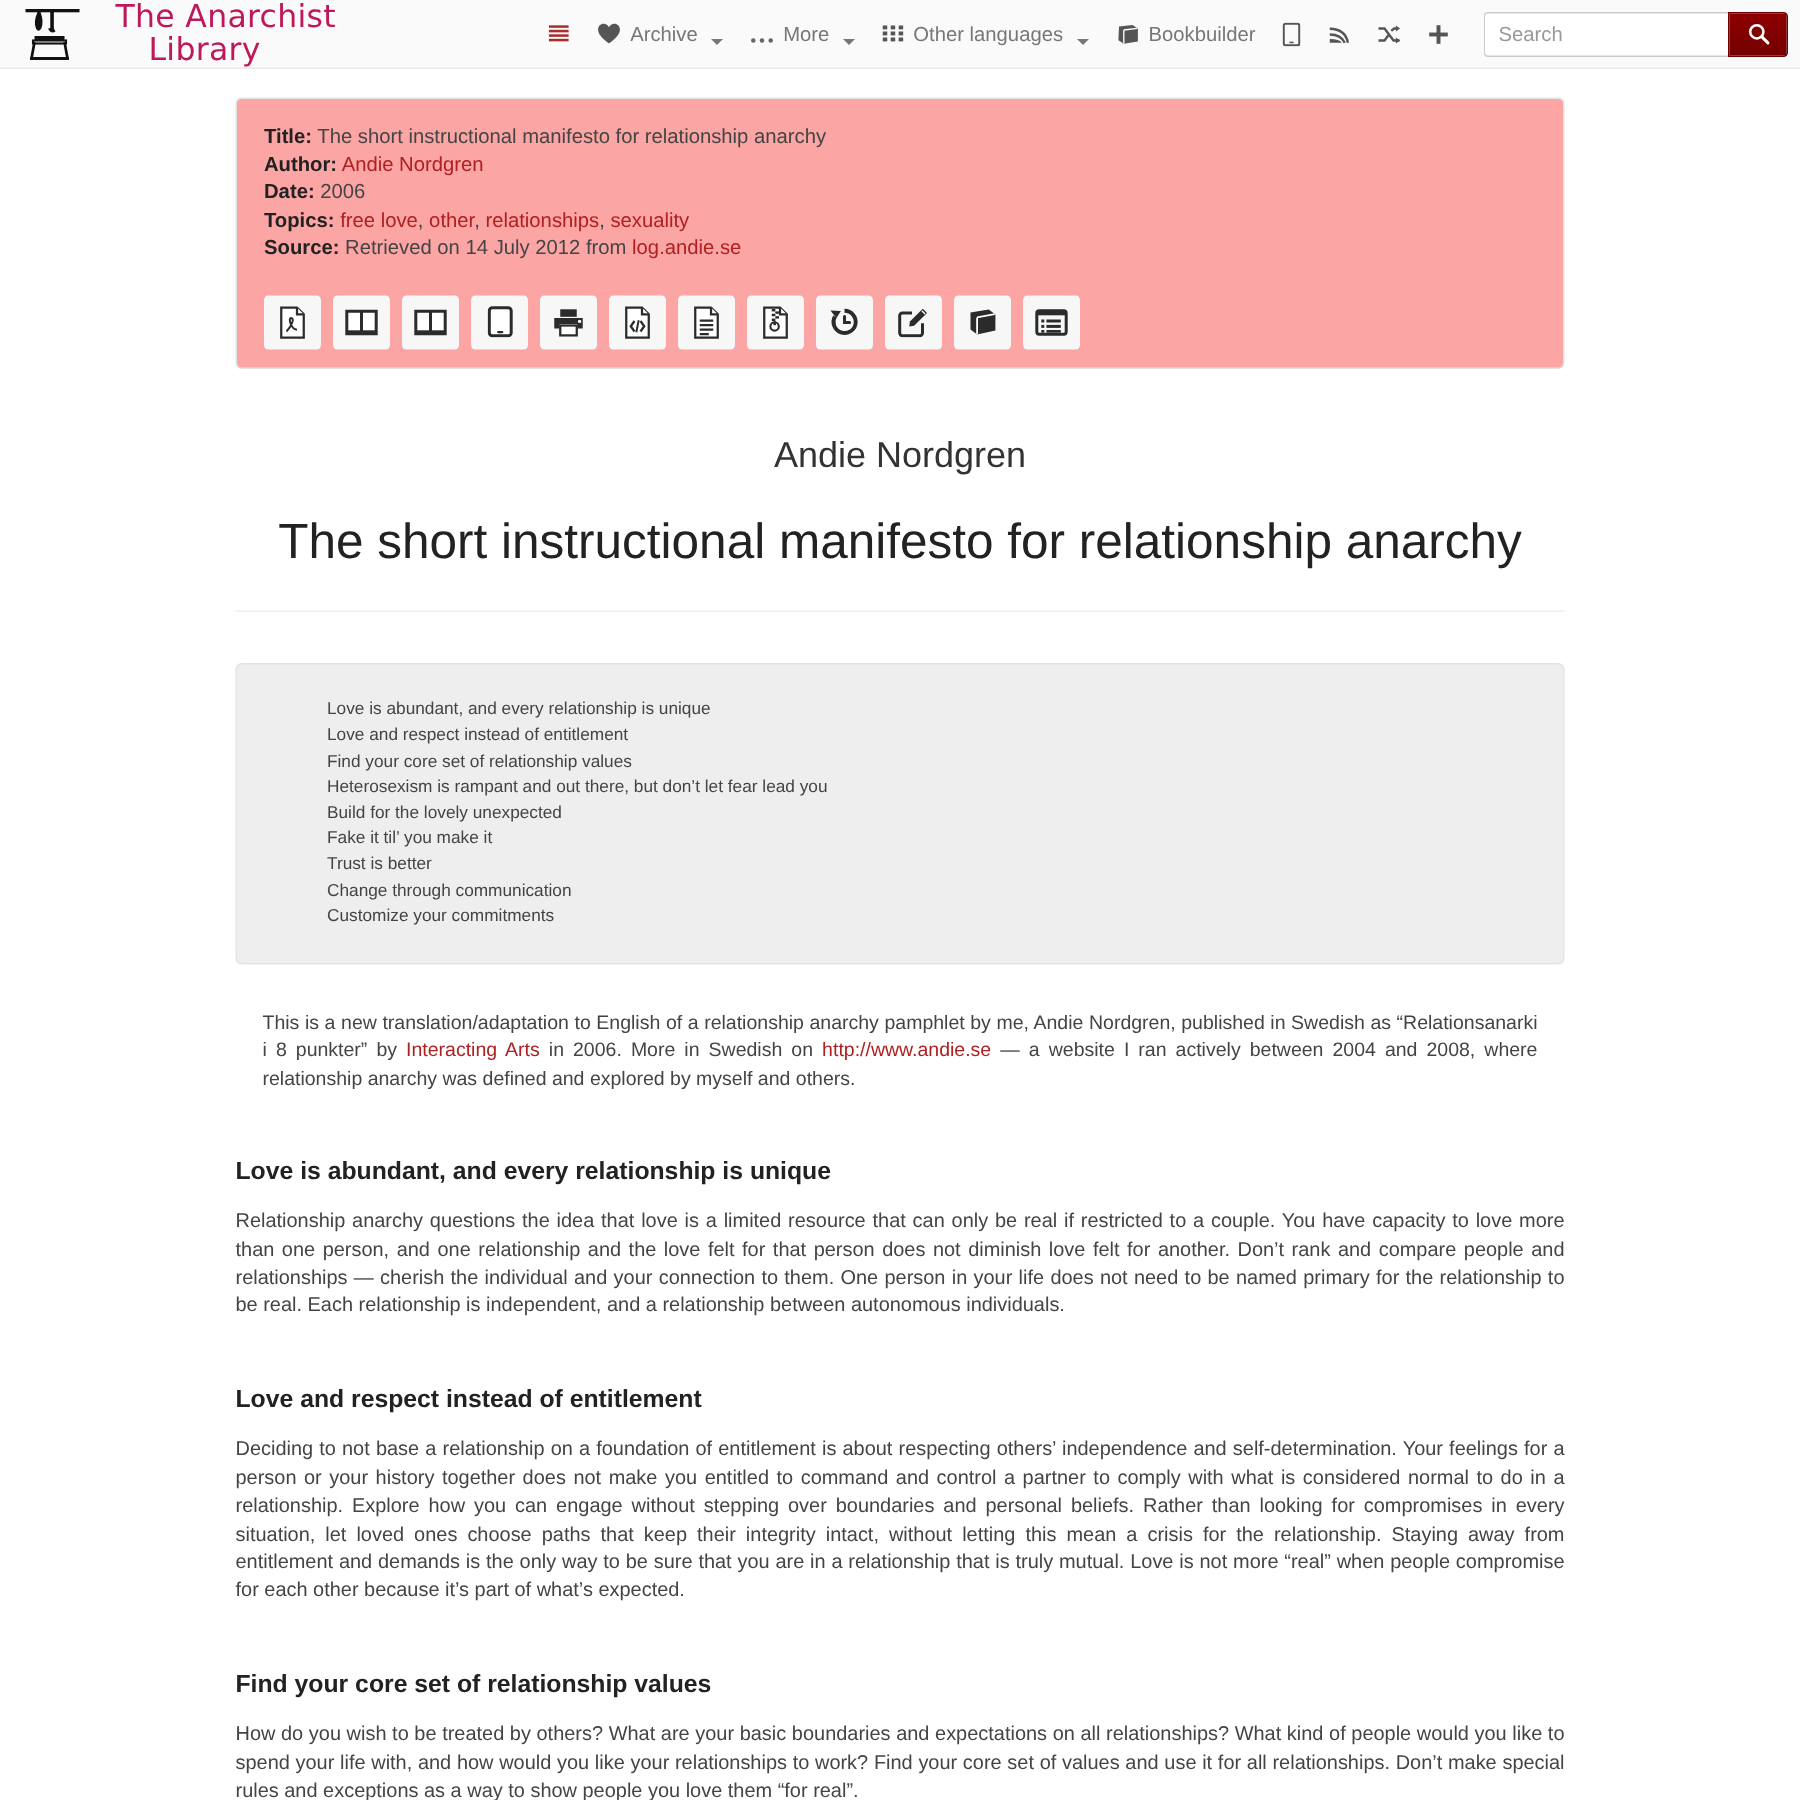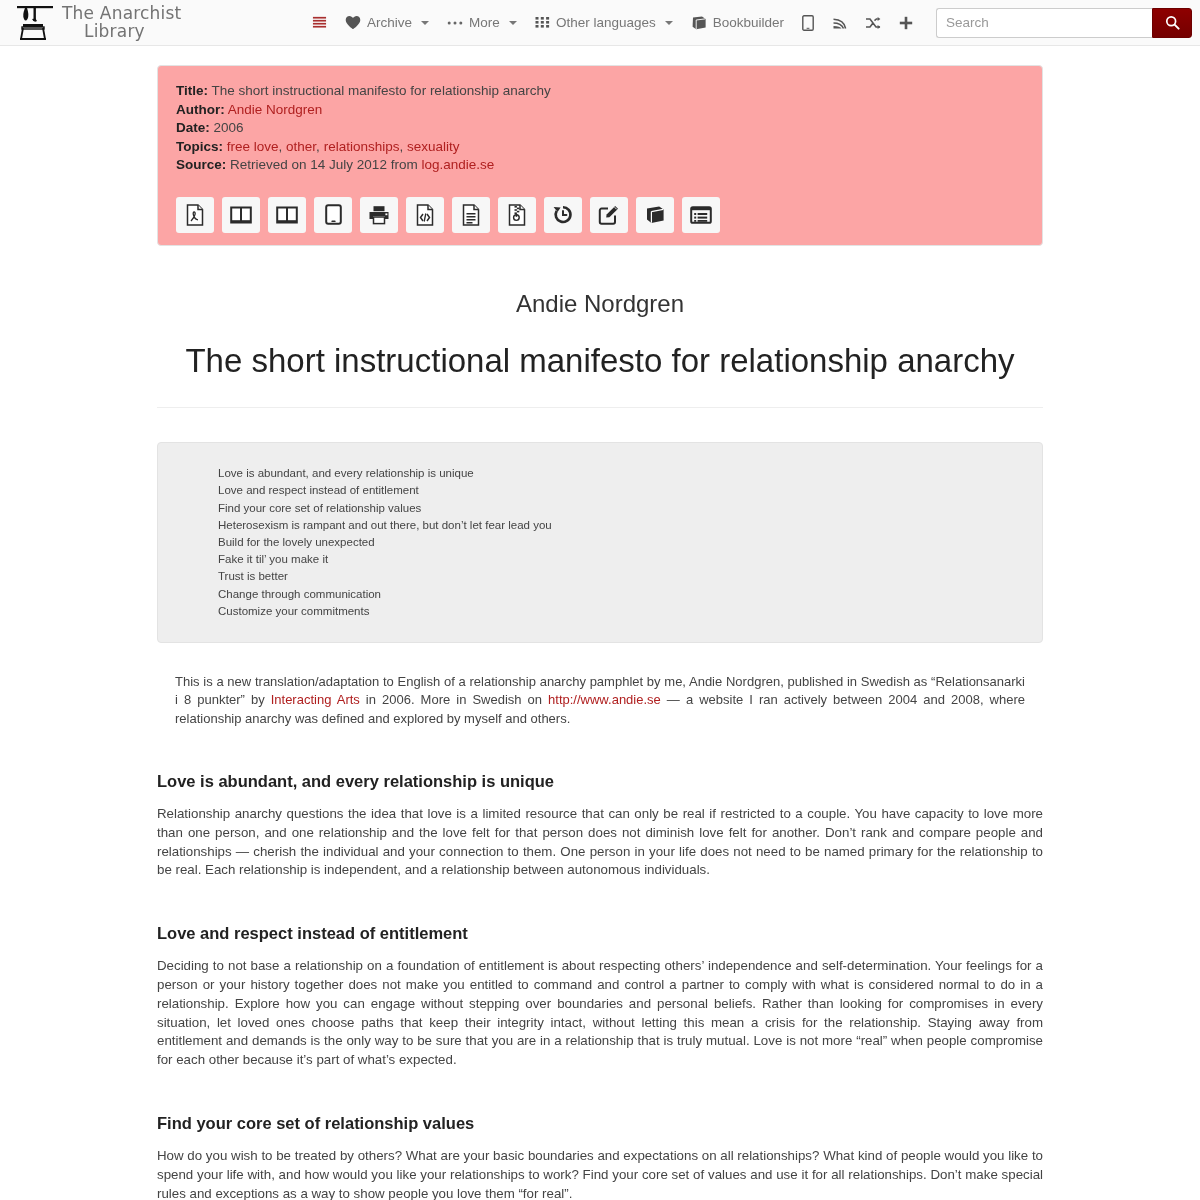--- a/index.html
+++ b/index.html
@@ -28,36 +28,37 @@
     text-decoration: none;
     margin-right: auto;
   }
   .brand-logo {
     width: 42px; height: 42px;
     margin-right: 6px;
     flex: 0 0 42px;
   }
   .brand-text {
     font-family: "DejaVu Sans", sans-serif;
-    color: #737373;
+    color: #be185d;
     line-height: 1.02;
-    font-size: 17px;
+    font-size: 21px;
     font-weight: 400;
     letter-spacing: .2px;
+    margin-left: 15px;
   }
   .brand-text .l2 { padding-left: 22px; display: block; }
 
   .nav-items {
     display: flex;
     align-items: center;
     gap: 0px;
   }
   .nav-link {
     display: flex;
-    align-items: center;
+    align-items: flex-end;
     gap: 6px;
     padding: 6px 9px;
     font-size: 13.5px;
     color: #777777;
     text-decoration: none;
     white-space: nowrap;
     cursor: pointer;
   }
   .nav-link .lbl { color: #777777; }
   .caret {
@@ -69,21 +70,21 @@
   }
   .ico { display: inline-block; line-height: 0; }
 
   
   .search-wrap {
     display: flex;
     align-items: center;
     margin-left: 14px;
   }
   .search-input {
-    width: 216px;
+    width: 163px;
     height: 30px;
     border: 1px solid #cccccc;
     border-right: none;
     border-radius: 3px 0 0 3px;
     padding: 0 9px;
     font-size: 13.5px;
     color: #555;
     font-family: "Liberation Sans", sans-serif;
     background: #fff;
     outline: none;

